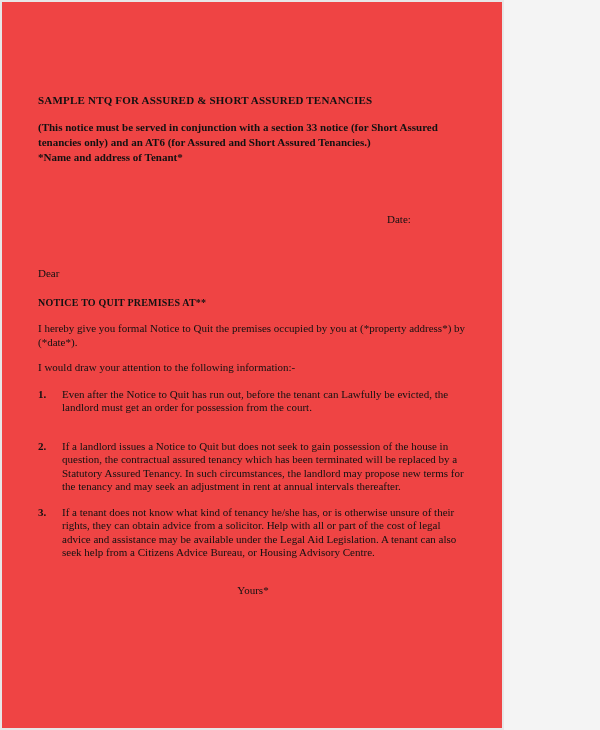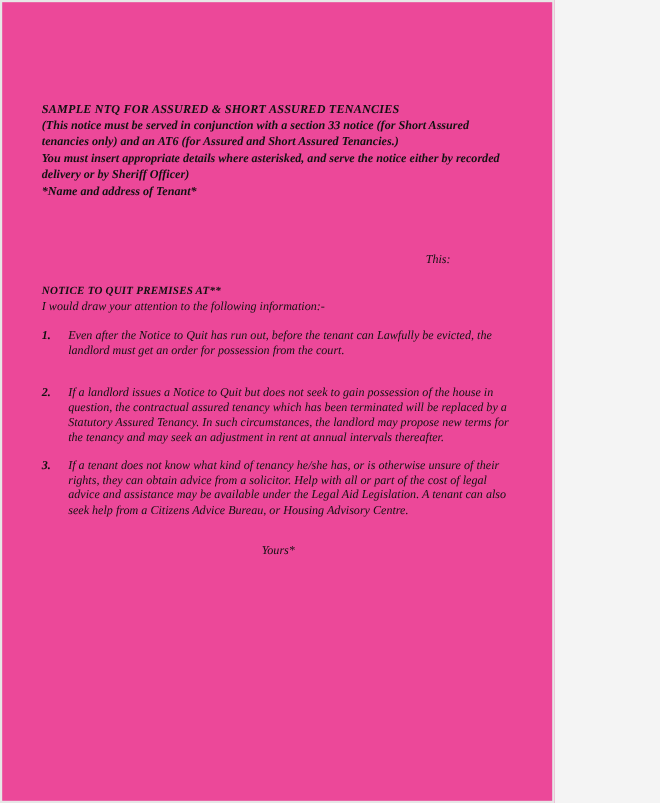--- a/index.html
+++ b/index.html
@@ -6,39 +6,39 @@
     margin: 0;
     padding: 0;
     background: #f4f4f4;
     font-family: "Liberation Serif", serif;
   }
   .page {
     position: relative;
     box-sizing: border-box;
     width: 504px;
     height: 730px;
-    background: #ec4899;
+    background: #ef4444;
     border: 2px solid #e7e7e7;
     overflow: hidden;
     color: #111111;
-    font-style: italic;
   }
   .content {
     box-sizing: border-box;
     padding: 91px 34px 30px 36px;
     font-size: 11px;
     line-height: 13.5px;
   }
   .doc-title {
     font-weight: bold;
     font-size: 11px;
     line-height: 14px;
     letter-spacing: 0.2px;
   }
   .intro {
+    margin-top: 13px;
     font-weight: bold;
     line-height: 15px;
   }
   .tenant-label {
     margin-top: 1px;
     font-weight: bold;
   }
   .date-line {
     margin-top: 48px;
     margin-left: 349px;
@@ -49,21 +49,21 @@
   .notice-heading {
     margin-top: 15px;
     font-weight: bold;
     font-size: 10px;
     letter-spacing: 0.2px;
   }
   .para-hereby {
     margin-top: 13px;
   }
   .para-attention {
-    margin-top: 1px;
+    margin-top: 12px;
   }
   .list-item {
     display: flex;
     margin-top: 12px;
   }
   .list-item.first {
     margin-top: 13px;
   }
   .list-item.gap {
     margin-top: 25px;
@@ -83,30 +83,31 @@
 </head>
 <body>
 
 <div class="page">
   <div class="content">
 
     <div class="doc-title">SAMPLE NTQ FOR ASSURED &amp; SHORT ASSURED TENANCIES</div>
 
     <div class="intro">
       <div>(This notice must be served in conjunction with a section 33 notice (for Short Assured tenancies only) and an AT6 (for Assured and Short Assured Tenancies.)</div>
-      <div>You must insert appropriate details where asterisked, and serve the notice either by recorded delivery or by Sheriff Officer)</div>
     </div>
 
     <div class="tenant-label">*Name and address of Tenant*</div>
 
-    <div class="date-line">This:</div>
+    <div class="date-line">Date:</div>
 
+    <div class="salutation">Dear</div>
 
     <div class="notice-heading">NOTICE TO QUIT PREMISES AT**</div>
 
+    <div class="para-hereby">I hereby give you formal Notice to Quit the premises occupied by you at (*property address*) by (*date*).</div>
 
     <div class="para-attention">I would draw your attention to the following information:-</div>
 
     <div class="list-item first">
       <div class="list-num">1.</div>
       <div class="list-text">Even after the Notice to Quit has run out, before the tenant can Lawfully be evicted, the landlord must get an order for possession from the court.</div>
     </div>
 
     <div class="list-item gap">
       <div class="list-num">2.</div>

